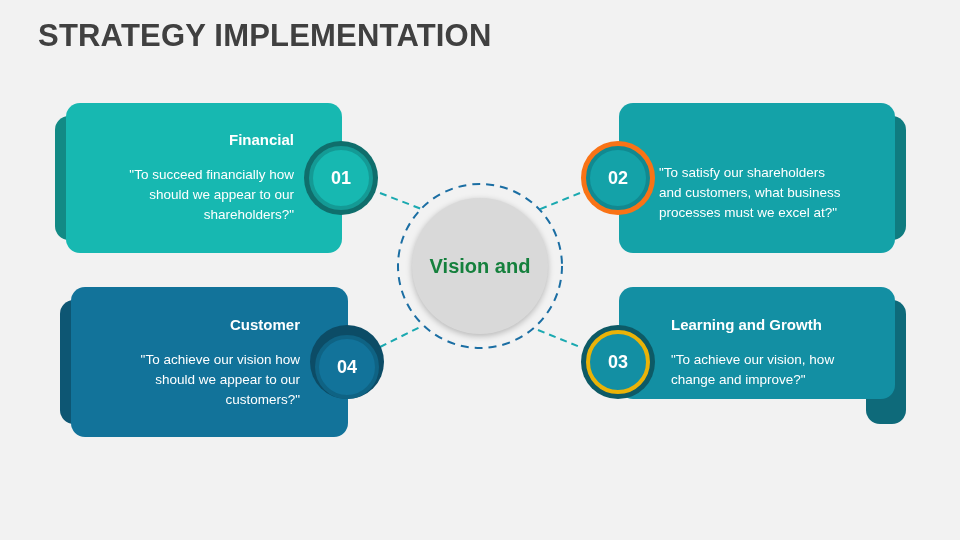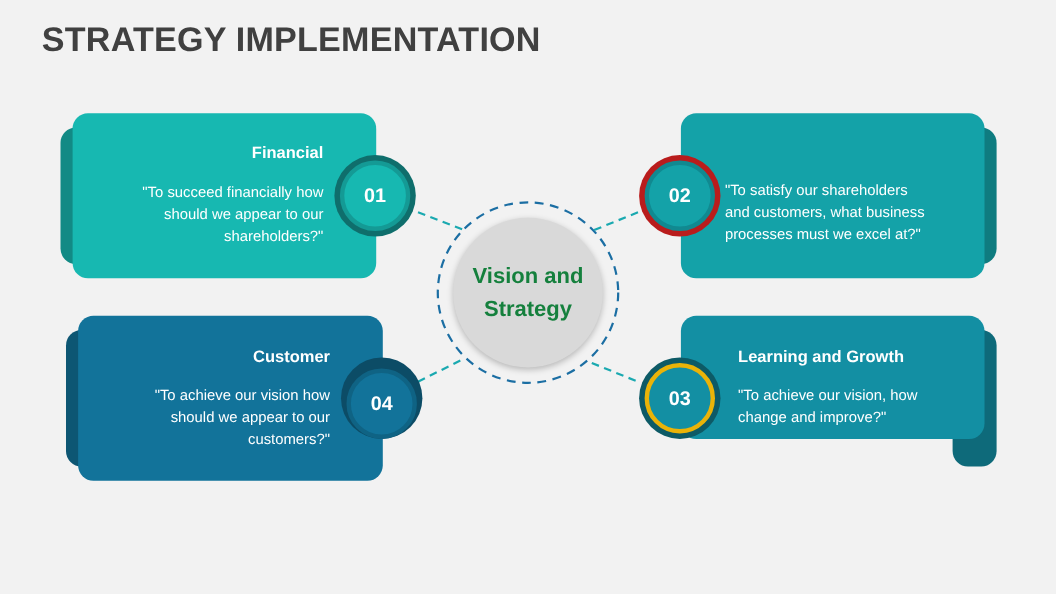--- a/index.html
+++ b/index.html
@@ -43,21 +43,21 @@
 </div>
 
 <div class="card-back" style="left:866px;top:116px;width:40px;height:124px;background:#0f7c80;"></div>
 <div class="card right" style="left:619px;top:103px;width:276px;height:150px;background:#14a2a8;">
   <div class="d" style="top:60px;">
     <div>"To satisfy our shareholders</div>
     <div>and customers, what business</div>
     <div>processes must we excel at?"</div>
   </div>
 </div>
-<div class="num" style="left:581px;top:141px;background:#b91c1c;">
+<div class="num" style="left:581px;top:141px;background:#f97316;">
   <div class="inner" style="background:#14a2a8;border:4px solid #118990;">02</div>
 </div>
 
 <div class="card-back" style="left:60px;top:300px;width:40px;height:124px;background:#0d5673;"></div>
 <div class="card left" style="left:71px;top:287px;width:277px;height:150px;background:#12739a;">
   <div class="h" style="top:29px;">Customer</div>
   <div class="d" style="top:63px;">
     <div>"To achieve our vision how</div>
     <div>should we appear to our</div>
     <div>customers?"</div>
@@ -75,15 +75,14 @@
     <div>change and improve?"</div>
   </div>
 </div>
 <div class="num" style="left:581px;top:325px;background:#0d5a66;">
   <div class="inner" style="background:#138fa3;border:4px solid #eab308;">03</div>
 </div>
 
 <div class="center">
   <div>
     <div>Vision and</div>
-    <div>Strategy</div>
   </div>
 </div>
 
 </body></html>

